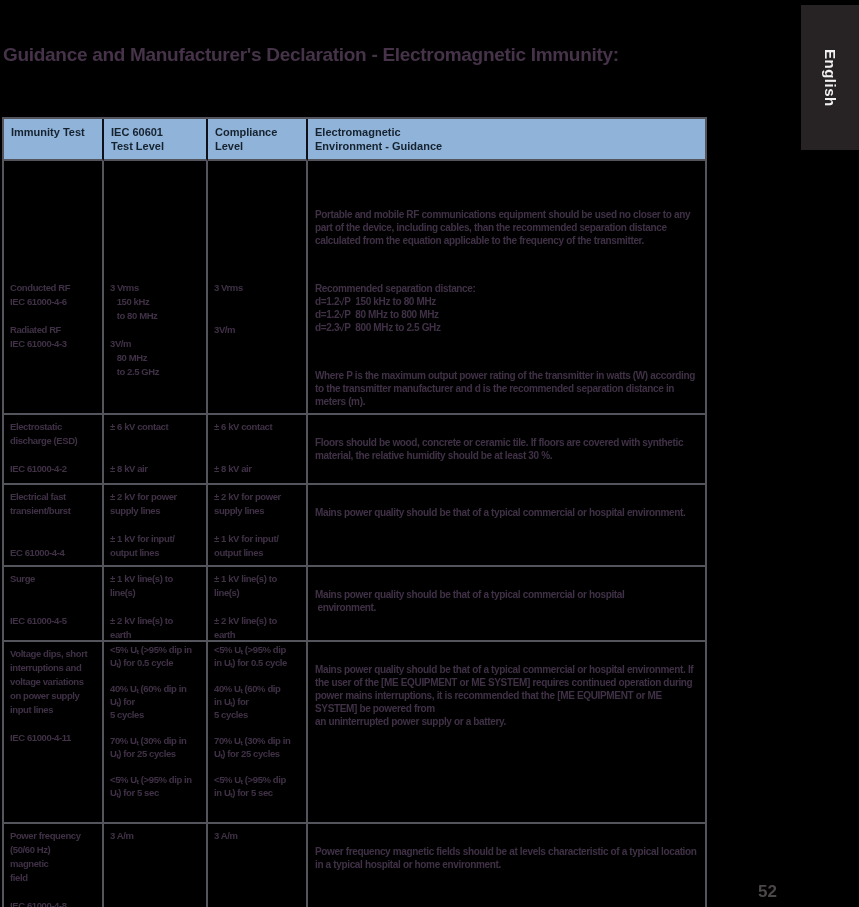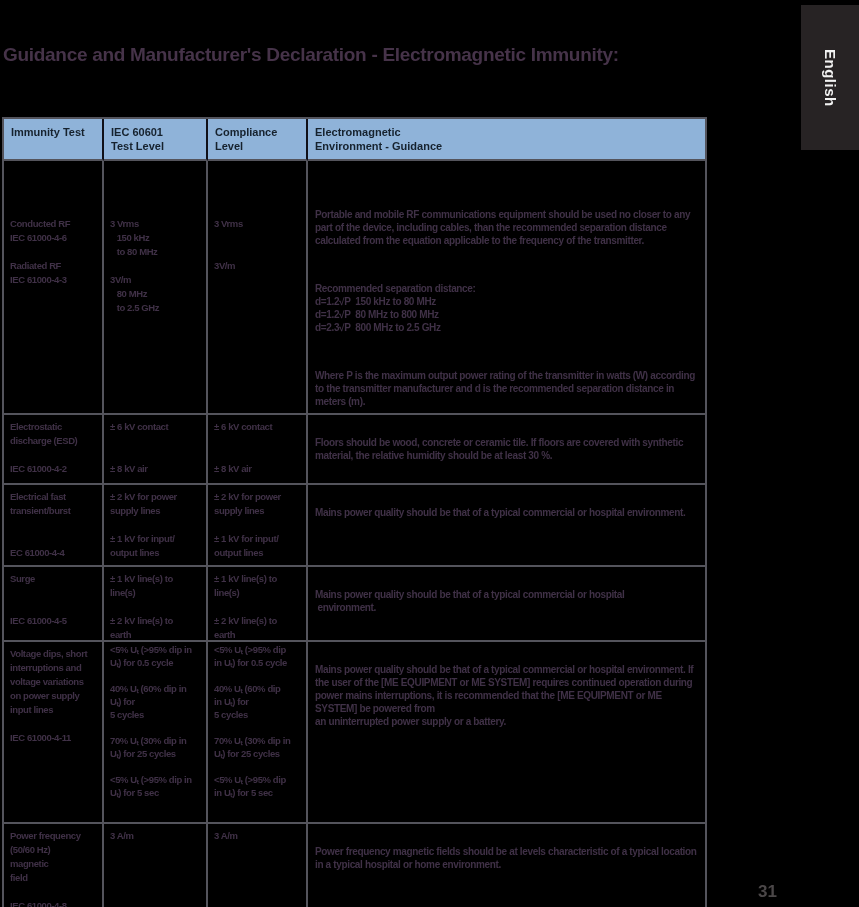--- a/index.html
+++ b/index.html
@@ -59,21 +59,21 @@
   }
   .td{
     color:var(--body_text,#403147);
     border-right:2px solid var(--grid_line,#54545c);
     border-bottom:2px solid var(--grid_line,#54545c);
     font-size:9.5px;line-height:14px;letter-spacing:-.4px;
     padding:5px 3px 0 6px;
     white-space:pre;
   }
   .nr{border-right:none;}
-  .vt{padding-top:56px;}
+  .vt{padding-top:120px;}
   .lh13{line-height:13px;padding-top:1px;}
   .g{
     font-size:10px;line-height:13px;letter-spacing:-.35px;
     padding:21px 4px 0 7px;
     white-space:pre-wrap;
   }
   .g p{margin:0 0 9px;white-space:pre-wrap;}
 
   .page-num{
     position:absolute;left:758px;top:882px;
@@ -215,15 +215,15 @@
 (50/60 Hz)
 magnetic
 field
 
 IEC 61000-4-8</div>
     <div class="td">3 A/m</div>
     <div class="td">3 A/m</div>
     <div class="td g nr">Power frequency magnetic fields should be at levels characteristic of a typical location in a typical hospital or home environment.</div>
   </div>
 
-  <div class="page-num">31</div>
+  <div class="page-num">52</div>
 
 </div>
 
 </body></html>

